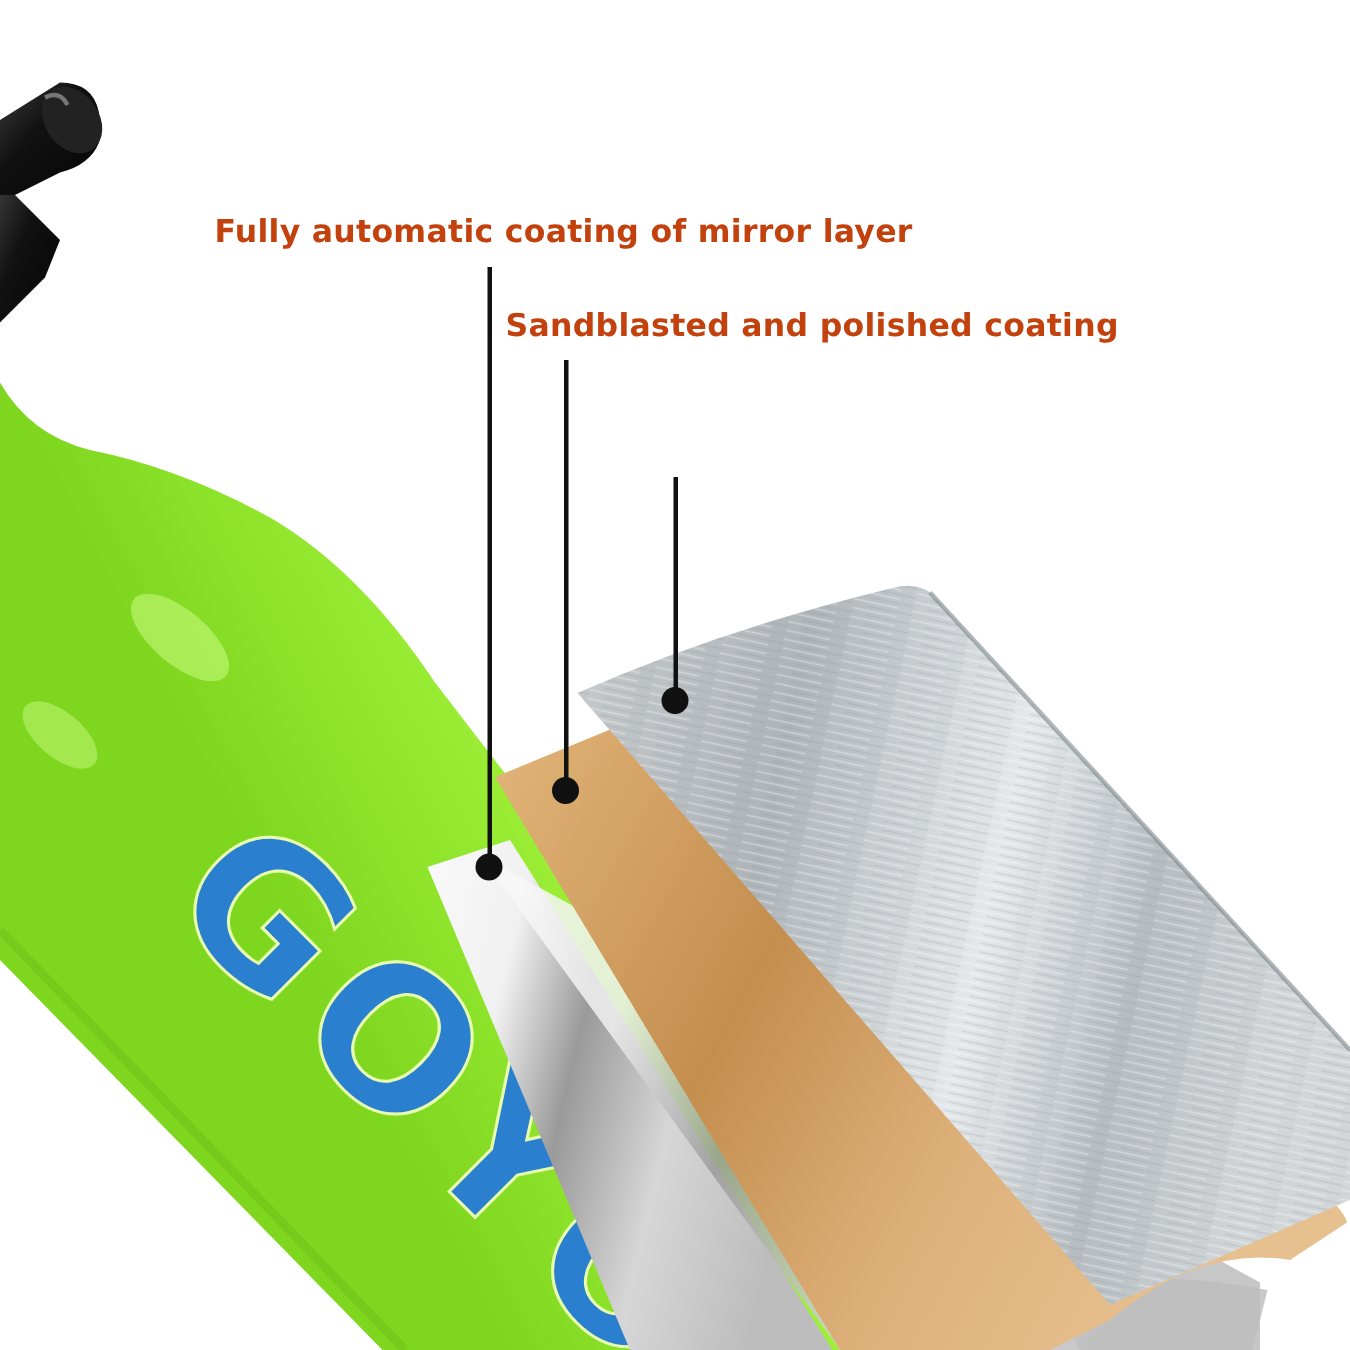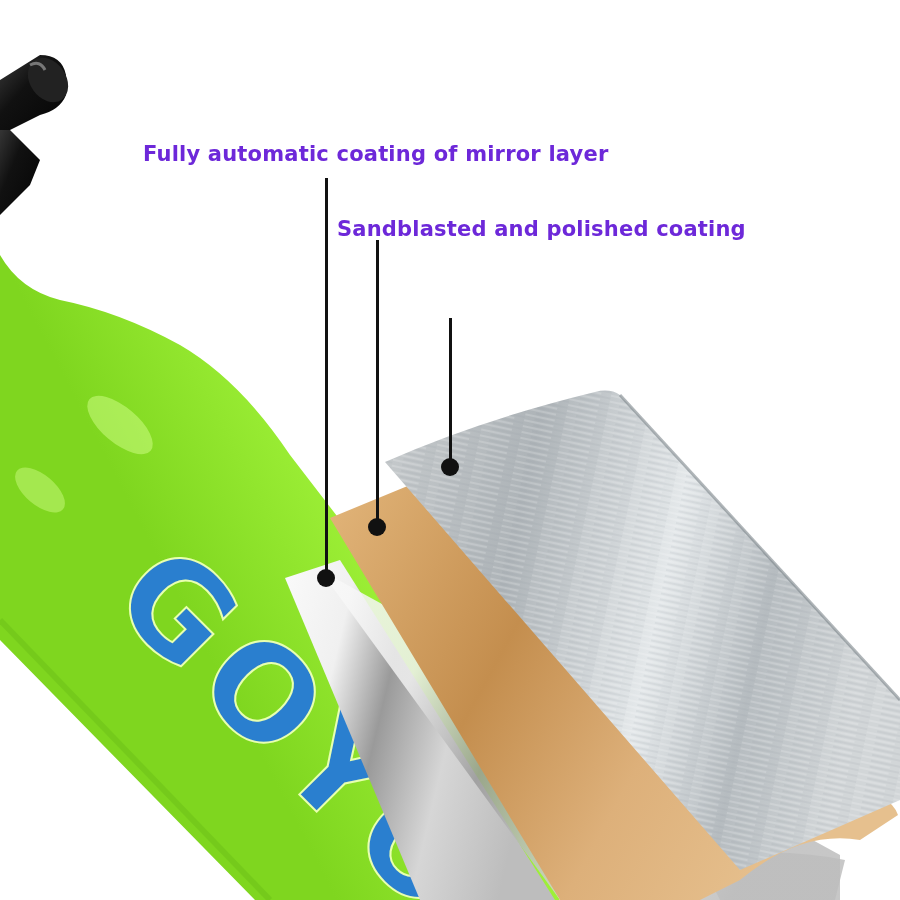--- a/index.html
+++ b/index.html
@@ -1,18 +1,18 @@
 <!DOCTYPE html>
 <html><head>
 <meta charset="utf-8">
 <style>
   html, body { margin:0; padding:0; background:#ffffff; }
   #stage { position:relative; width:900px; height:900px; overflow:hidden; background:#ffffff; font-family:"DejaVu Sans", "Liberation Sans", sans-serif; }
   svg.art { position:absolute; left:0; top:0; width:900px; height:900px; }
-  .label { position:absolute; font-weight:bold; color:#6d28d9; font-size:21px; white-space:nowrap; letter-spacing:0.2px; }
+  .label { position:absolute; font-weight:bold; color:#c2410c; font-size:21px; white-space:nowrap; letter-spacing:0.2px; }
   .leader { position:absolute; width:3px; background:#111111; }
   .dot { position:absolute; width:18px; height:18px; border-radius:50%; background:#111111; }
 </style>
 </head>
 <body>
 
 <div id="stage">
   <svg class="art" viewBox="0 0 900 900">
     <defs>
       <linearGradient id="tankGrad" x1="0" y1="0" x2="1" y2="-0.6">
@@ -78,19 +78,19 @@
 
     <path d="M385,462 Q480,420 595,392 Q610,388 620,395 L900,700 L900,800 L740,870 Z" fill="url(#aluGrad)"></path>
     <path d="M385,462 Q480,420 595,392 Q610,388 620,395 L900,700 L900,800 L740,870 Z" fill="url(#brushed)"></path>
     <path d="M620,395 L900,700" stroke="#7e878c" stroke-width="3" opacity="0.6"></path>
   </svg>
 
   <div class="label" style="left:143px; top:142px;">Fully automatic coating of mirror layer</div>
   <div class="leader" style="left:325px; top:178px; height:400px;"></div>
   <div class="dot" style="left:317px; top:569px;"></div>
 
-  <div class="label" style="left:337px; top:217px;">Sandblasted and polished coating</div>
+  <div class="label" style="left:337px; top:205px;">Sandblasted and polished coating</div>
   <div class="leader" style="left:376px; top:240px; height:285px;"></div>
   <div class="dot" style="left:368px; top:518px;"></div>
 
   <div class="leader" style="left:449px; top:318px; height:148px;"></div>
   <div class="dot" style="left:441px; top:458px;"></div>
 </div>
 
 </body></html>

